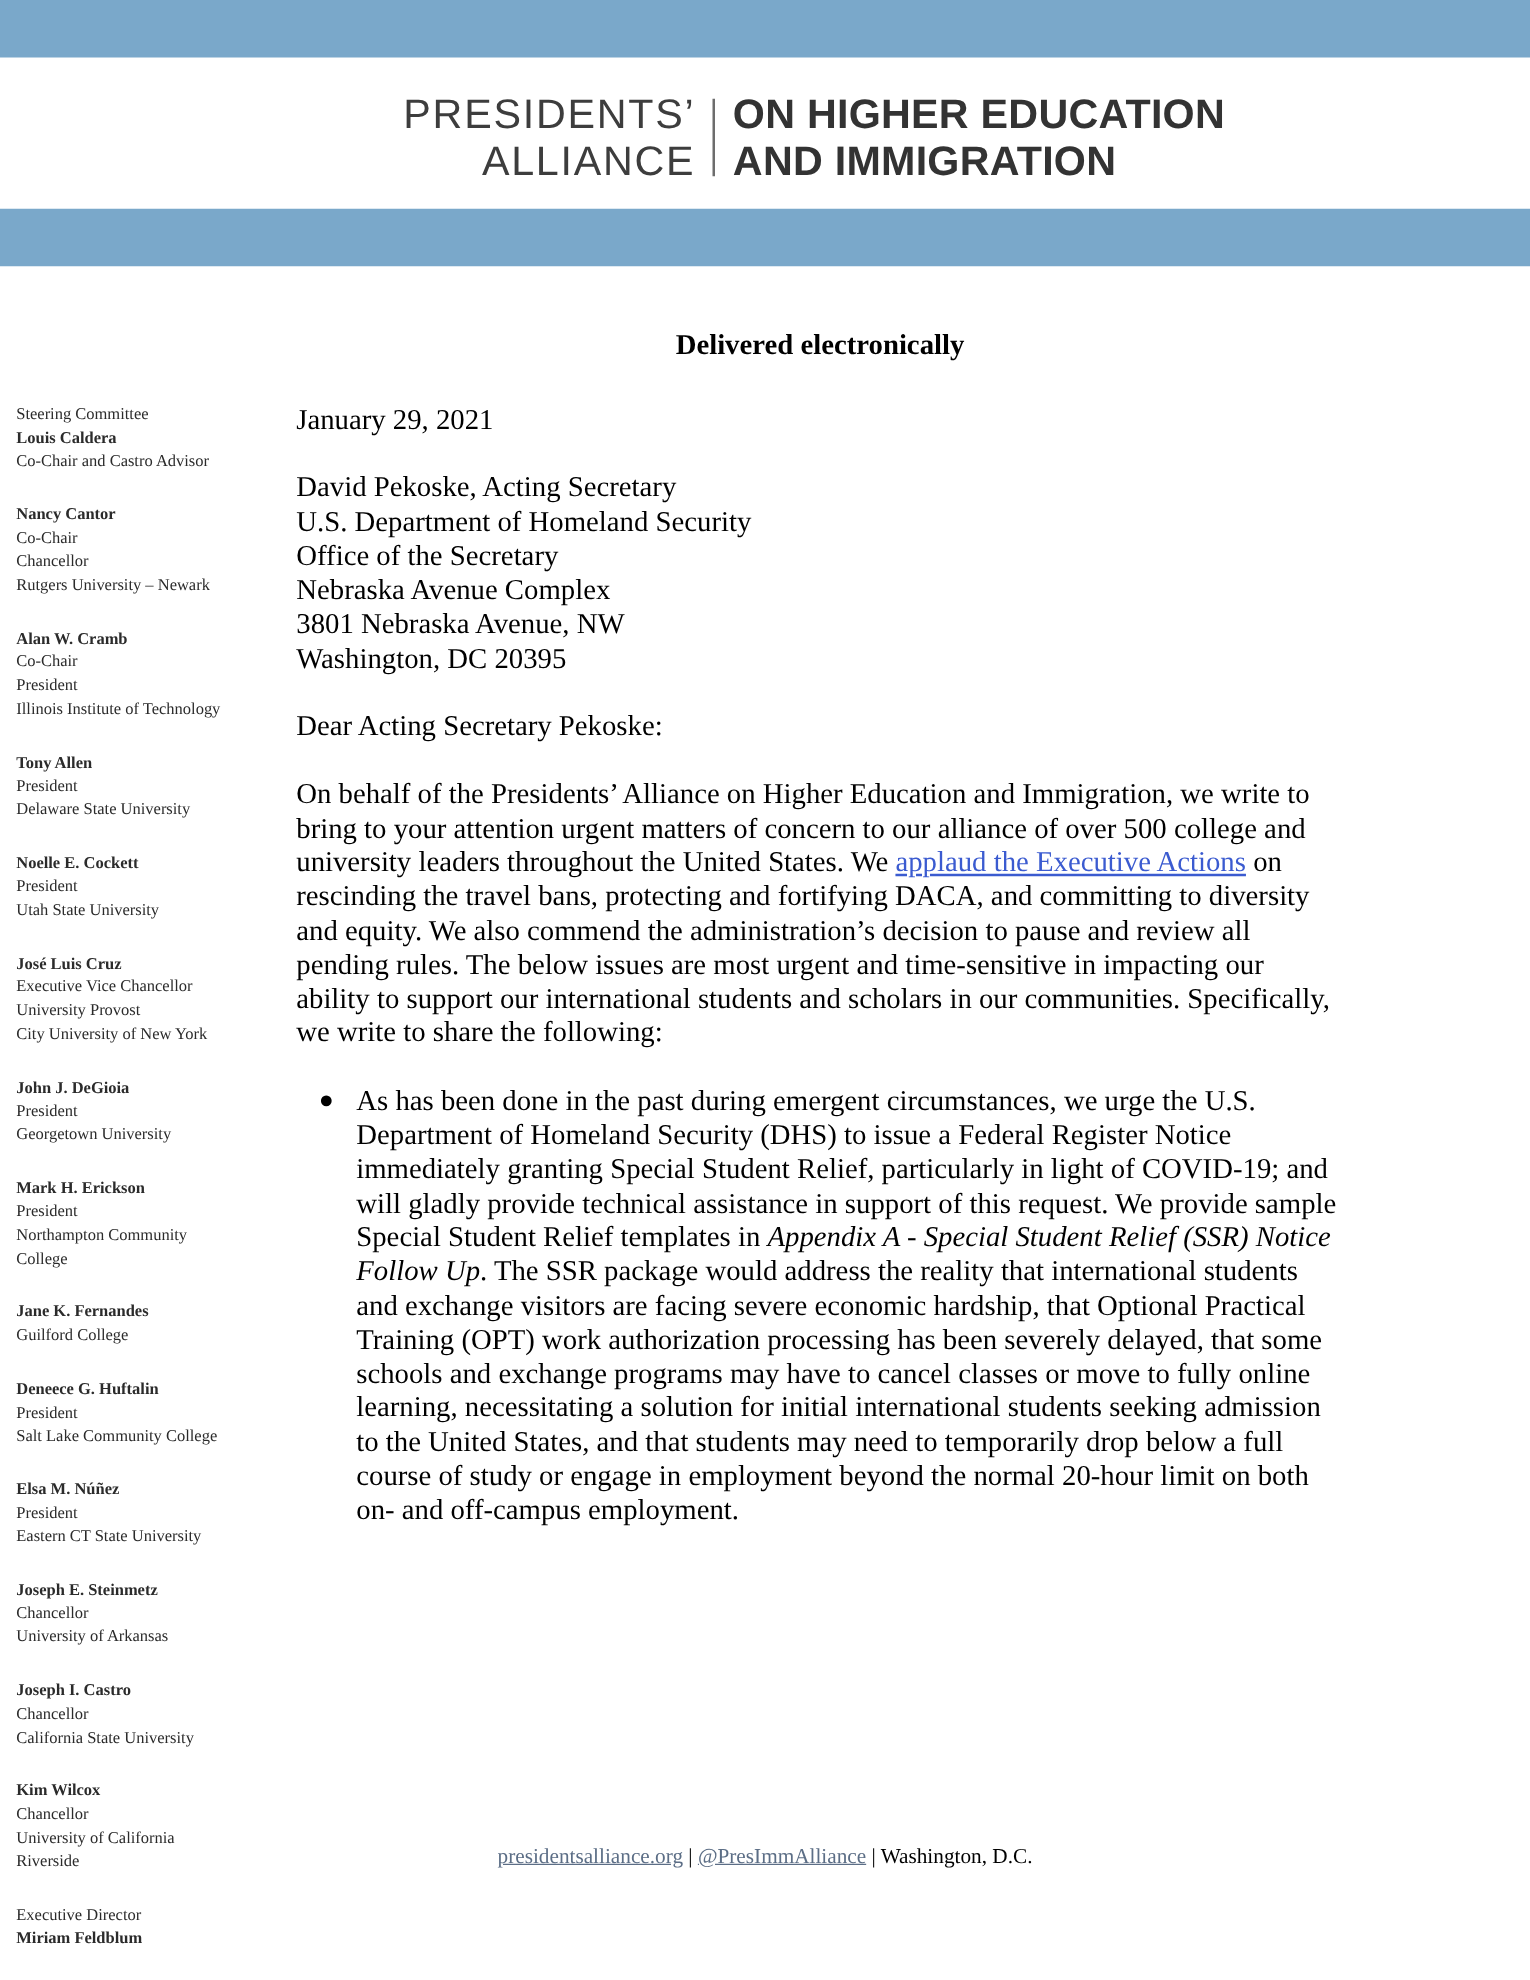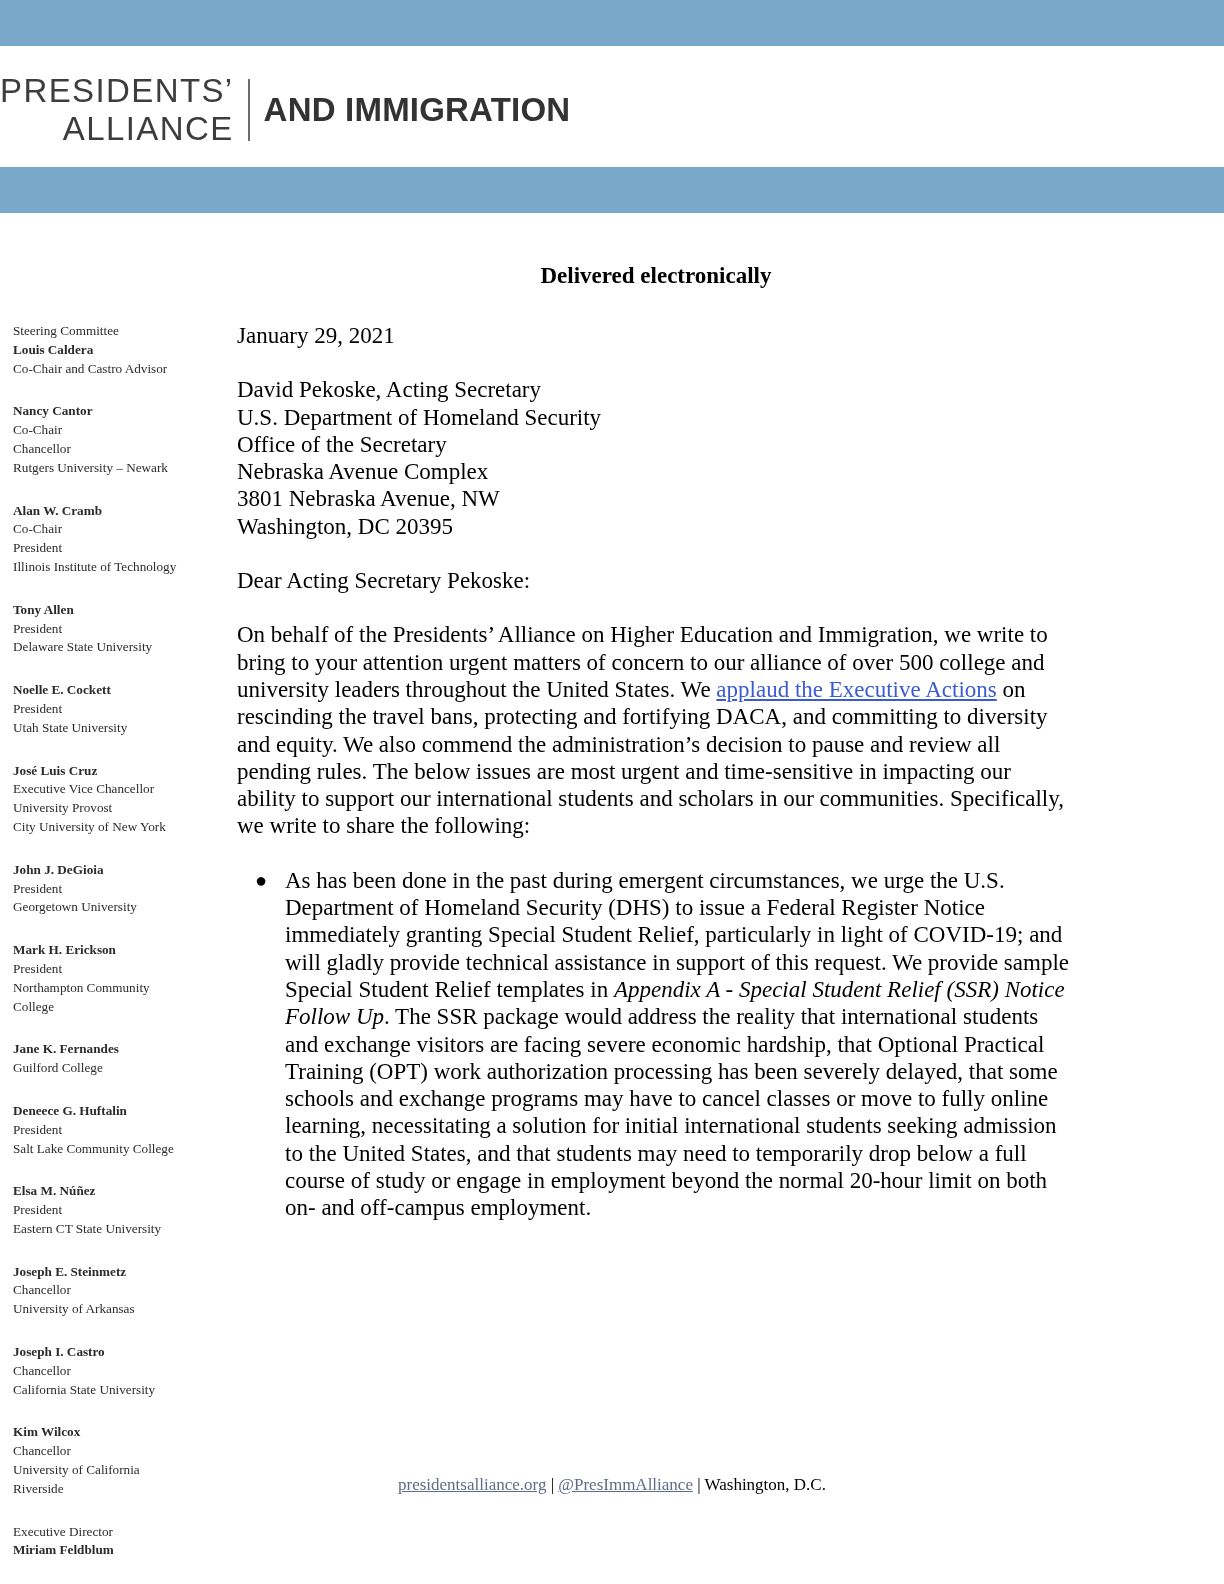--- a/index.html
+++ b/index.html
@@ -28,21 +28,21 @@
 
   
   .logo-wrap {
     position: absolute;
     top: 60px;
     left: 0;
     width: 980px;
     height: 100px;
     display: flex;
     align-items: center;
-    justify-content: flex-start;
+    justify-content: flex-end;
   }
   .logo {
     display: flex;
     align-items: center;
     gap: 14px;
   }
   .logo-left {
     text-align: right;
     font-family: "Liberation Sans", "DejaVu Sans", sans-serif;
     font-weight: 300;
@@ -156,20 +156,21 @@
 <div class="banner banner-bottom"></div>
 
 <div class="logo-wrap">
   <div class="logo">
     <div class="logo-left">
       <span class="l1">PRESIDENTS’</span>
       <span class="l2">ALLIANCE</span>
     </div>
     <div class="logo-divider"></div>
     <div class="logo-right">
+      <span class="r1">ON HIGHER EDUCATION</span>
       <span class="r2">AND IMMIGRATION</span>
     </div>
   </div>
 </div>
 
 <div class="sidebar" id="sidebar-root">
     <div class="sb-block">
       <div class="sb-line">Steering Committee</div>
       <div class="sb-name">Louis Caldera</div>
       <div class="sb-line">Co-Chair and Castro Advisor</div>

